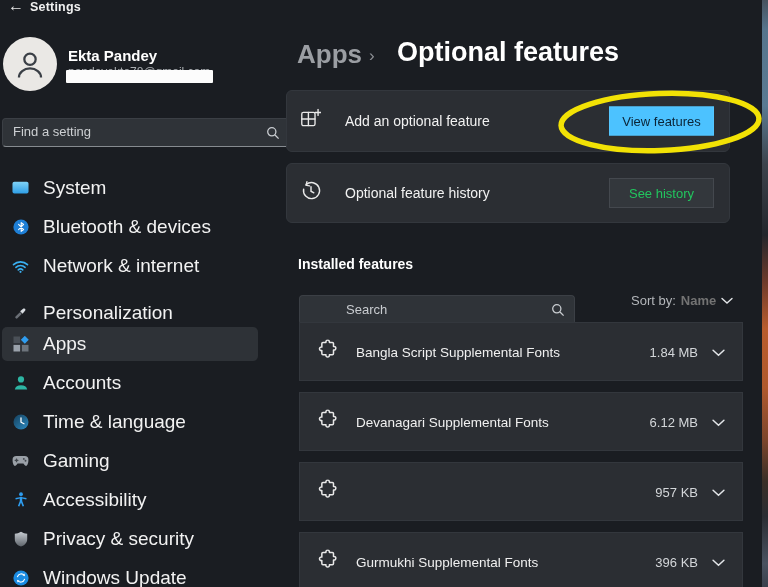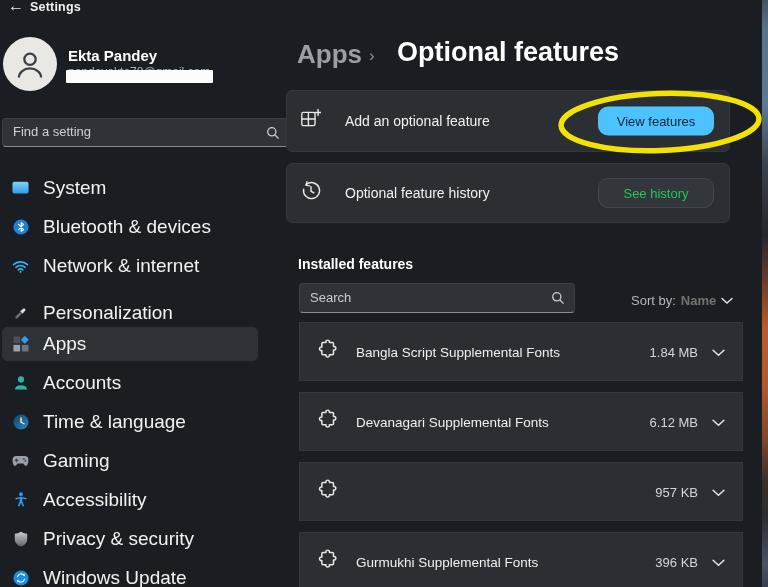--- a/index.html
+++ b/index.html
@@ -44,28 +44,28 @@
 
   
   .crumb-root { left:297px; top:39px; font-size:26px; font-weight:600; color:#9b9ea3; }
   .crumb-sep  { left:369px; top:46px; font-size:17px; color:#8e9196; }
   .crumb-cur  { left:397px; top:37px; font-size:27px; font-weight:700; color:#ffffff; }
 
   .card { left:286px; width:444px; background:#2b2e33; border:1px solid #33373d; border-radius:6px;padding-left:44px; }
   .card-icon { position:absolute; left:13px; top:50%; transform:translateY(-50%); }
   .card-label { position:absolute; left:58px; top:50%; transform:translateY(-50%); font-size:14px; color:#f2f2f2; }
   .btn { position:absolute; right:15px; top:50%; transform:translateY(-50%);
-         width:116px; height:29px; border-radius:10px; font-size:13px;
+         width:105px; height:29px; border-radius:0; font-size:13px;
          display:flex; align-items:center; justify-content:center; cursor:default; }
   .btn-accent { background:#4cc2ff; color:#0b2436; border:1px solid #55c6ff; }
   .btn-default { background:#33373c; color:#22c55e; border:1px solid #44484e; height:30px; }
 
   .section-heading { left:298px; top:256px; font-size:14px; font-weight:bold; color:#fff; }
-  .main-search { left:299px; top:283px; width:276px; height:30px; background:#2f3338;
-                 border:1px solid #3b3f45; border-bottom:1px solid #8a8e93; border-radius:4px; }
+  .main-search { left:299px; top:295px; width:276px; height:30px; background:#2f3338;
+                 border:1px solid #3b3f45; border-bottom:1px solid #8a8e93; border-radius:4px;padding-left:36px; }
   .sort-box { left:631px; top:291px; display:flex; align-items:center; gap:5px; }
   .sort-label { font-size:13px; color:#b4b7bb; }
   .sort-value { font-size:13px; font-weight:700; color:#737373; }
 
   .feature-row { left:299px; width:444px; height:59px; background:#2b2e33;
                  border:1px solid #33373d; border-radius:0;padding-left:20px; }
   .feature-icon { position:absolute; left:16px; top:50%; transform:translateY(-50%); }
   .feature-name { position:absolute; left:56px; top:50%; transform:translateY(-50%); font-size:13.5px; color:#f0f0f0; }
   .feature-size { position:absolute; right:44px; top:50%; transform:translateY(-50%); font-size:13px; color:#d3d6d9; }
   .row-chevron  { position:absolute; right:17px; top:50%; transform:translateY(-50%); }

